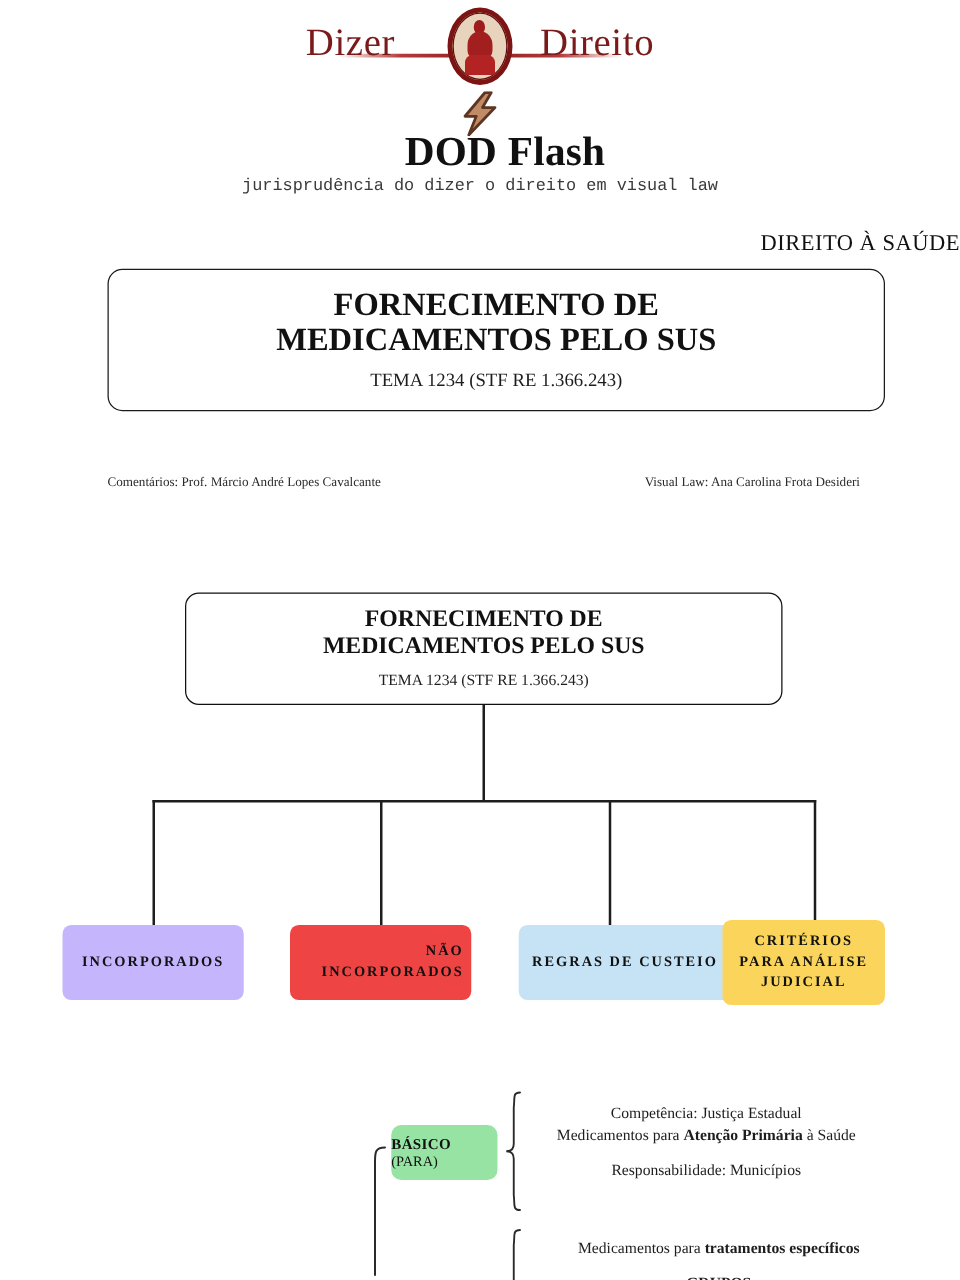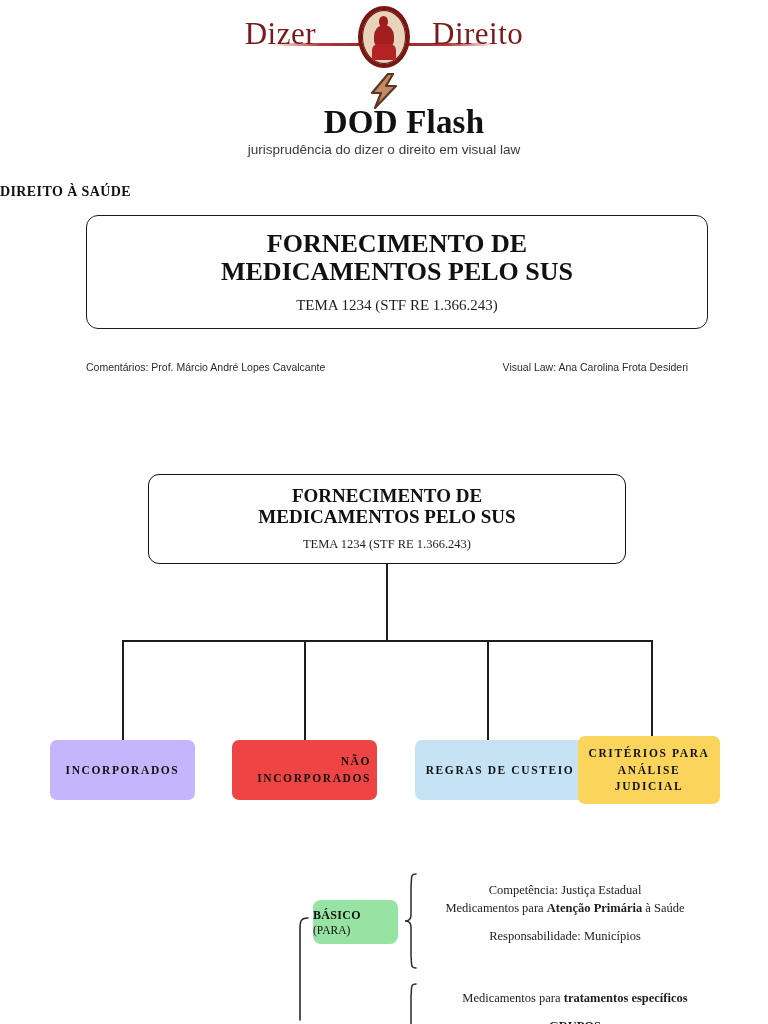--- a/index.html
+++ b/index.html
@@ -113,34 +113,34 @@
     font-size: 33px;
     letter-spacing: 0.2px;
     color: #111;
     padding-left: 40px;
   }
   .dod-sub {
     position: absolute;
     left: 0; right: 0;
     top: 142px;
     text-align: center;
-    font-family: Liberation Sans, sans-serif;
+    font-family: Liberation Mono, monospace;
     font-size: 13.5px;
     color: #3a3a3a;
   }
 
   
   .section-heading {
     position: absolute;
     left: 0; right: 0;
     top: 184px;
-    text-align: left;
-    font-family: "Liberation Serif", serif;
-    font-weight: bold;
-    font-size: 14px;
+    text-align: right;
+    font-family: "Liberation Serif", serif;
+    font-weight: normal;
+    font-size: 18px;
     letter-spacing: 0.4px;
     color: #111;
   }
 
   
   .title-card {
     position: absolute;
     left: 86px;
     top: 215px;
     width: 622px;
@@ -169,24 +169,24 @@
     font-size: 15px;
     color: #1d1d1d;
     text-align: center;
   }
 
   
   .credits {
     position: absolute;
     left: 86px;
     right: 60px;
-    top: 361px;
+    top: 381px;
     display: flex;
     justify-content: space-between;
-    font-family: Liberation Sans, sans-serif;
+    font-family: Liberation Serif, serif;
     font-size: 10.5px;
     color: #2b2b2b;
   }
   .credits .right { margin-right: 20px; }
 
   
   .flow-root {
     position: absolute;
     left: 148px;
     top: 474px;
@@ -327,21 +327,21 @@
 
 <div class="cat" style="left:50px; top:740px; width:145px; height:60px; background:#c4b5fd;text-align:right;">
   <span>INCORPORADOS</span>
 </div>
 <div class="cat" style="left:232px; top:740px; width:145px; height:60px; background:#ef4444;text-align:right;">
   <span>NÃO INCORPORADOS</span>
 </div>
 <div class="cat" style="left:415px; top:740px; width:170px; height:60px; background:#c5e3f5;">
   <span>REGRAS DE CUSTEIO</span>
 </div>
-<div class="cat" style="left:578px; top:736px; width:142px; height:68px; background:#fbd55b;">
+<div class="cat" style="left:578px; top:736px; width:130px; height:68px; background:#fbd55b;">
   <span>CRITÉRIOS PARA ANÁLISE JUDICIAL</span>
 </div>
 
 <div class="brace" style="left:288px; top:916px; width:22px; height:108px;">
   <svg width="22" height="108" viewBox="0 0 22 108">
     <path d="M20 2 C12 2 12 6 12 14 L12 104" fill="none" stroke="#2a2a2a" stroke-width="1.6" stroke-linecap="round"></path>
   </svg>
 </div>
 
 <div class="pill" style="left:313px; top:900px; width:85px; height:44px; background:#96e3a4;">

